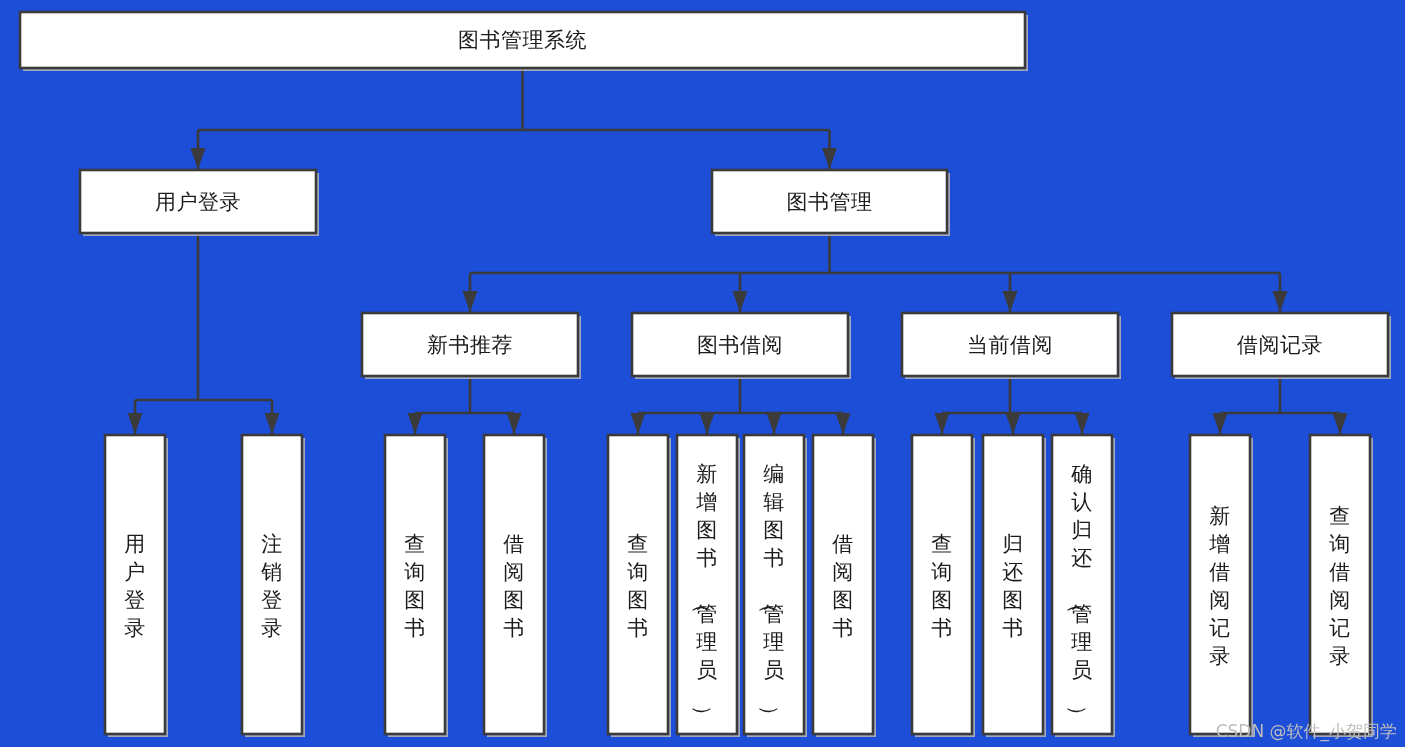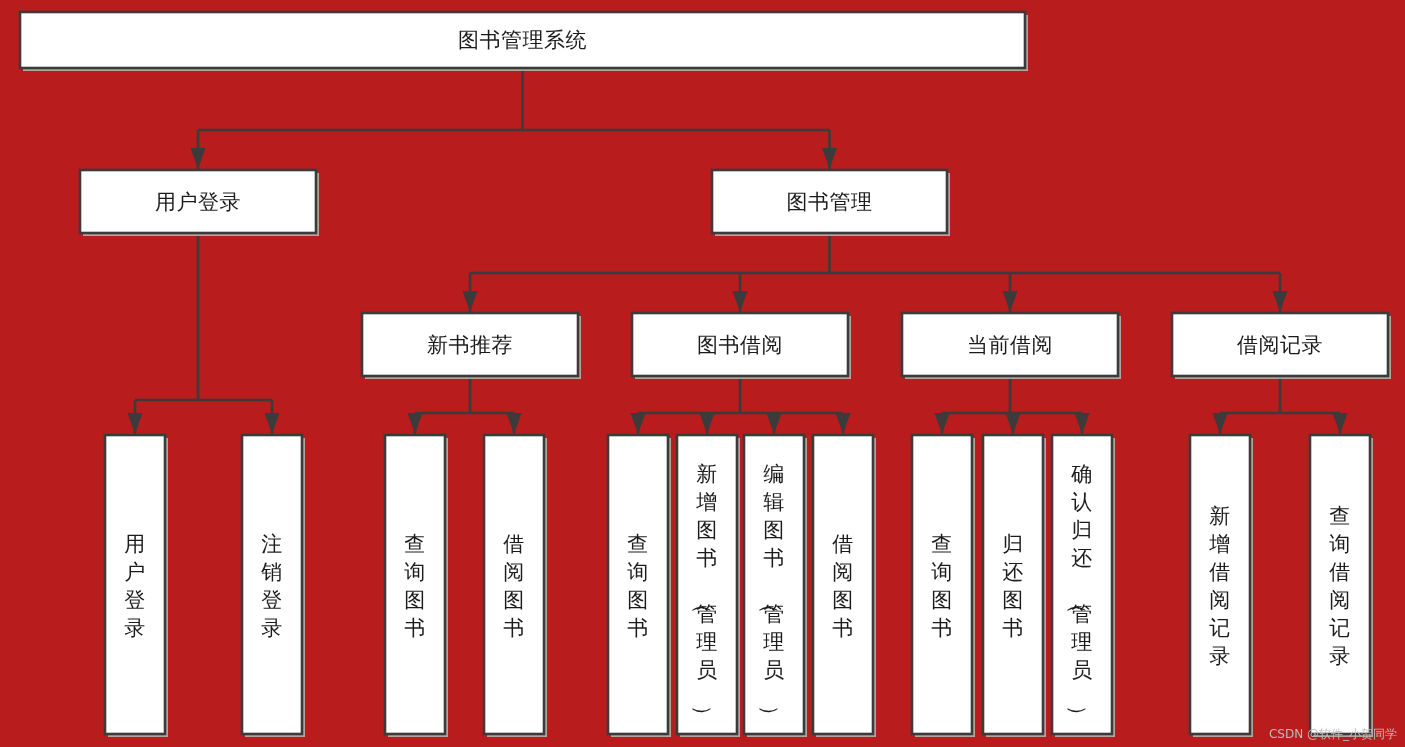--- a/index.html
+++ b/index.html
@@ -11,21 +11,21 @@
   body {
     width: 1405px;
     height: 747px;
     font-family: "DejaVu Sans", "Liberation Sans", sans-serif;
     overflow: hidden;
   }
   #diagram-root {
     position: relative;
     width: 1405px;
     height: 747px;
-    background: #b91c1c;
+    background: #1d4ed8;
   }
   svg#flow-svg {
     position: absolute;
     left: 0;
     top: 0;
     width: 1405px;
     height: 747px;
     display: block;
   }
   .node-box {
@@ -61,21 +61,21 @@
     font-size: 21px;
     fill: #1b1b1b;
     text-anchor: middle;
     letter-spacing: 0.5px;
   }
   .watermark {
     position: absolute;
     right: 8px;
     bottom: 4px;
     font-family: "DejaVu Sans", "Liberation Sans", sans-serif;
-    font-size: 12px;
+    font-size: 17px;
     color: #bdbdbd;
     white-space: nowrap;
     user-select: none;
   }
 </style>
 </head>
 <body>
 
 <div id="diagram-root">
 

